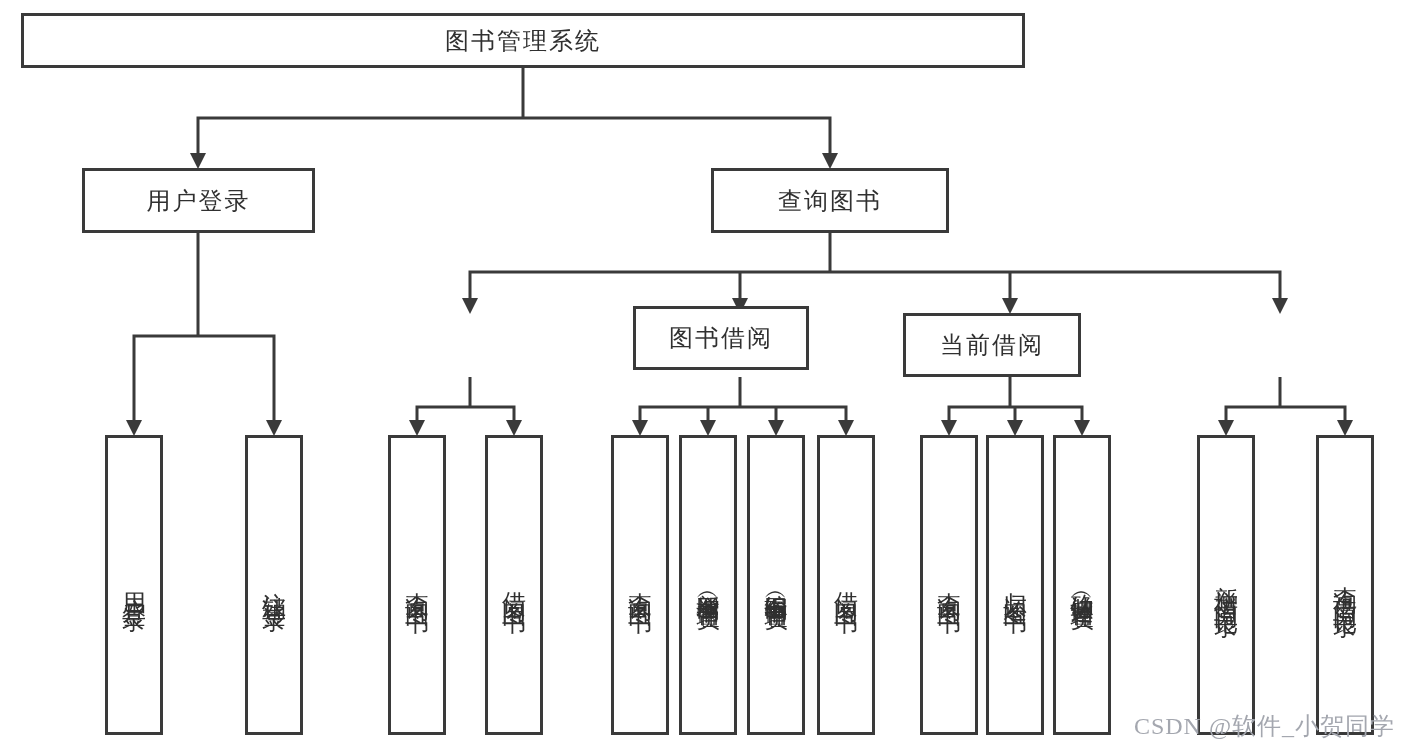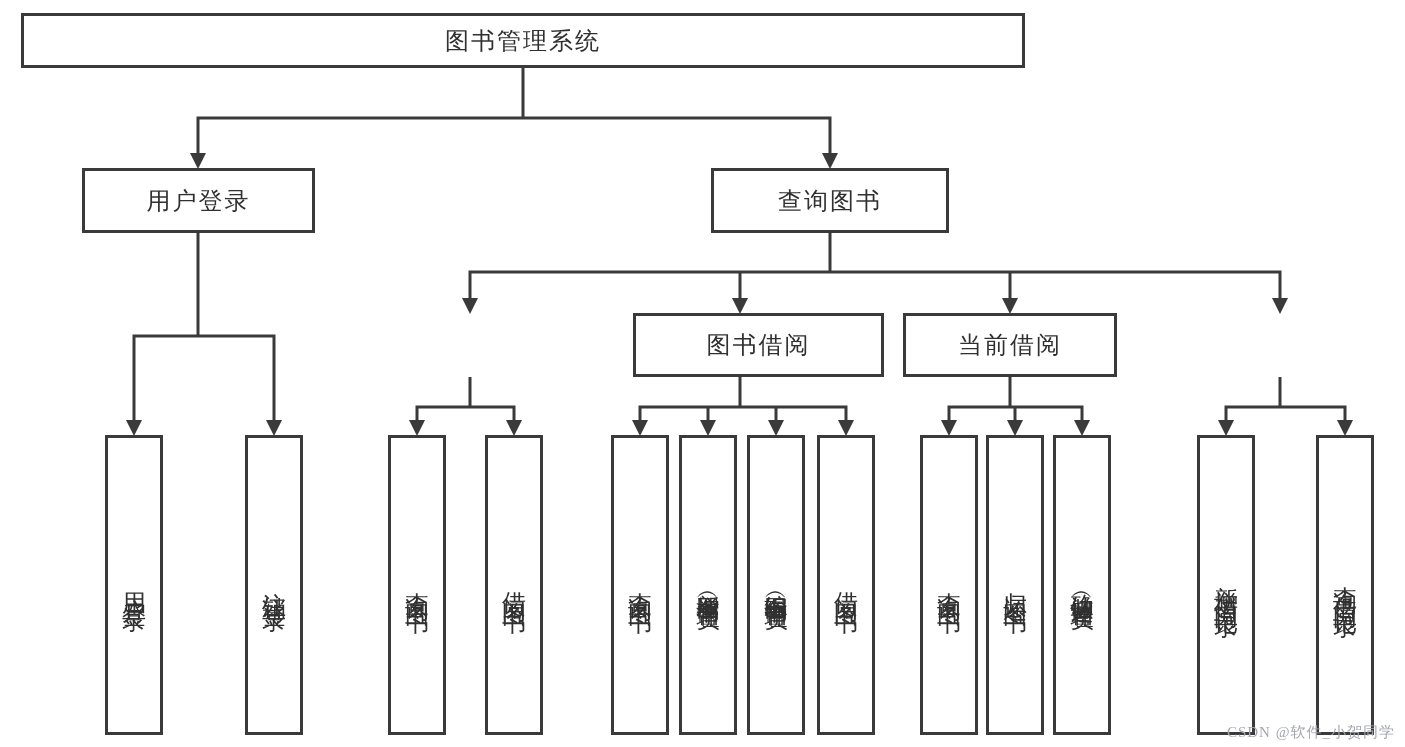--- a/index.html
+++ b/index.html
@@ -42,21 +42,21 @@
     text-orientation: mixed;
     font-size: 24px;
     line-height: 1;
     letter-spacing: 6px;
   }
   .leaf.tight .vlabel { letter-spacing: 2px; font-size: 23px; }
   .watermark {
     position: absolute;
     right: 10px;
     bottom: 5px;
-    font-size: 15px;
+    font-size: 24px;
     color: #a4a7af;
     letter-spacing: 1px;
     white-space: nowrap;
     z-index: 5;
   }
 </style>
 </head>
 <body>
 
 <div class="stage">
@@ -88,24 +88,24 @@
     <span class="hlabel">图书管理系统</span>
   </div>
 
   <div class="box" style="left:82px;top:168px;width:233px;height:65px">
     <span class="hlabel">用户登录</span>
   </div>
   <div class="box" style="left:711px;top:168px;width:238px;height:65px">
     <span class="hlabel">查询图书</span>
   </div>
 
-  <div class="box" style="left:633px;top:313px;width:251px;height:64px">
+  <div class="box" style="left:633px;top:306px;width:176px;height:64px">
     <span class="hlabel">图书借阅</span>
   </div>
-  <div class="box" style="left:903px;top:313px;width:214px;height:64px">
+  <div class="box" style="left:903px;top:313px;width:178px;height:64px">
     <span class="hlabel">当前借阅</span>
   </div>
 
   <div class="box leaf" style="left:105px">
     <span class="vlabel">用户登录</span>
   </div>
   <div class="box leaf" style="left:245px">
     <span class="vlabel">注销登录</span>
   </div>
   <div class="box leaf" style="left:388px">

